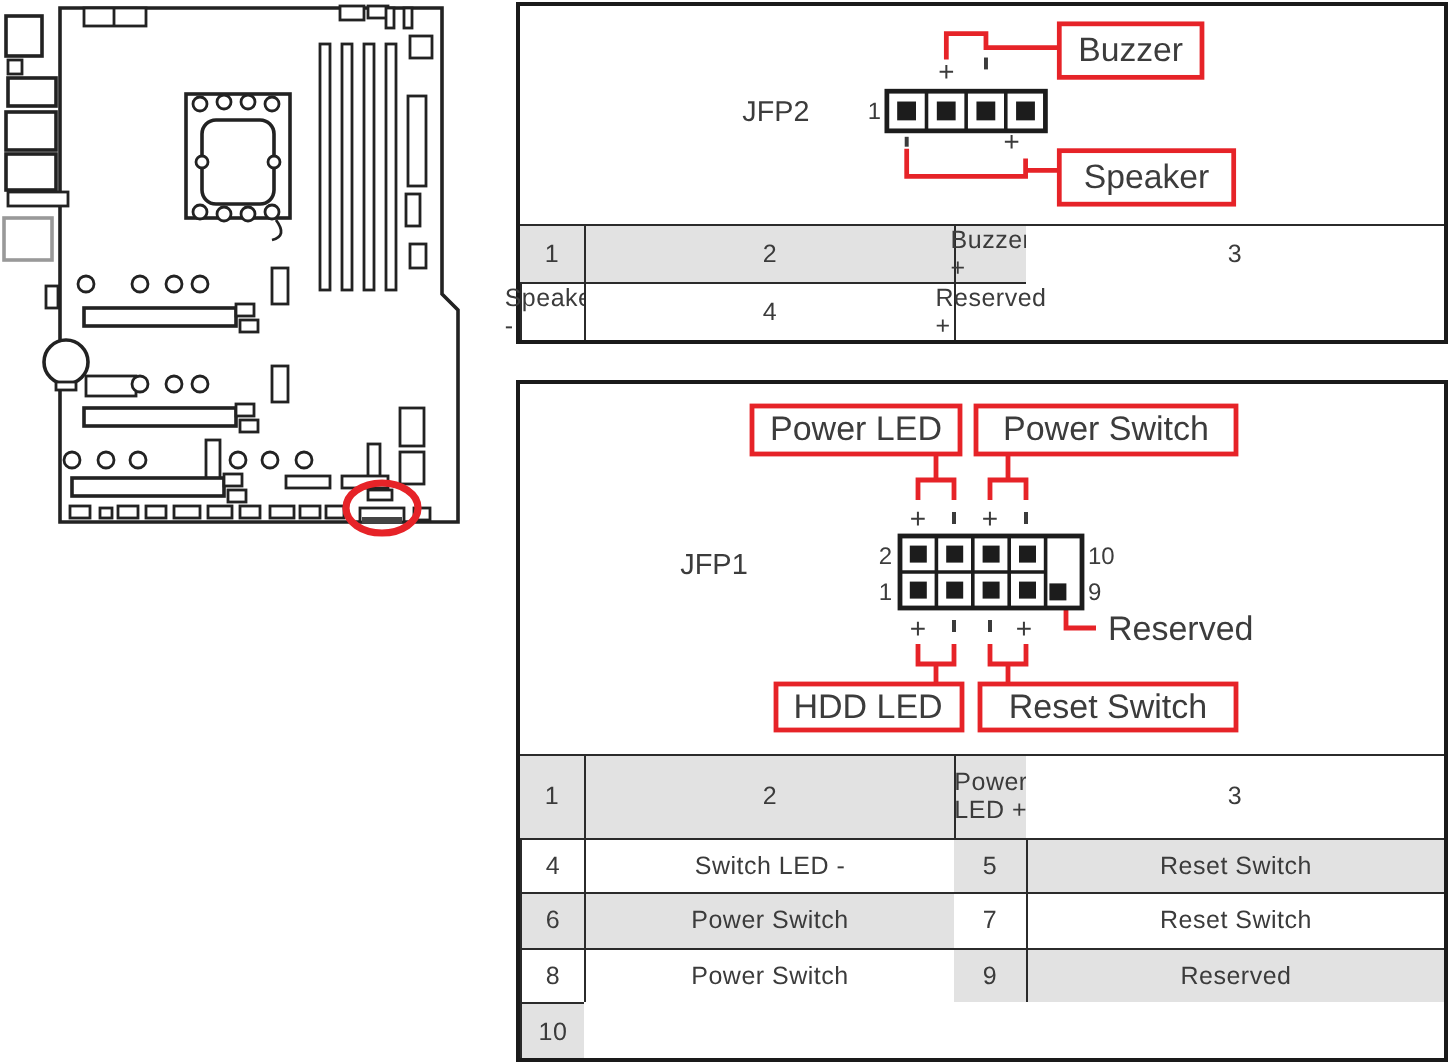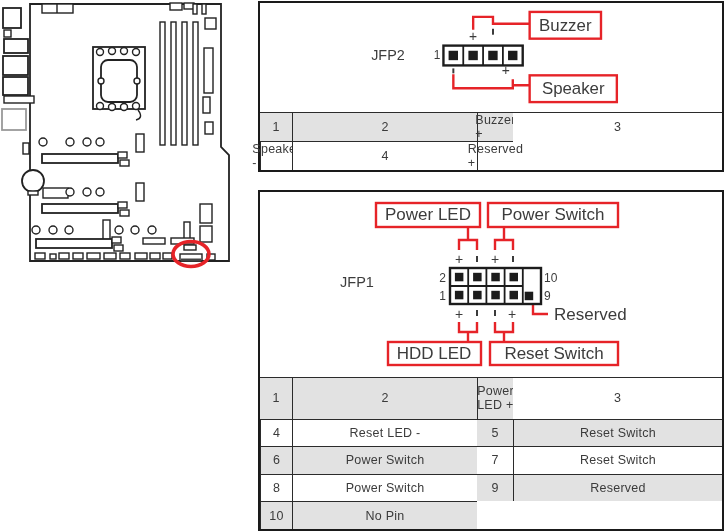--- a/index.html
+++ b/index.html
@@ -245,29 +245,28 @@
         <text class="callout-text" x="554" y="359" text-anchor="middle">Reset Switch</text>
         <text class="callout-text" x="554" y="320" text-anchor="start">Reserved</text>
       </svg>
     </div>
     <div class="pin-table">
       <div class="pt-cell c0 row-gray">1</div>
       <div class="pt-cell row-gray">2</div>
       <div class="pt-cell row-gray">Power LED +</div>
       <div class="pt-cell c0">3</div>
       <div class="pt-cell">4</div>
-      <div class="pt-cell">Reset LED -</div>
+      <div class="pt-cell">Switch LED -</div>
       <div class="pt-cell c0 row-gray">5</div>
       <div class="pt-cell row-gray">Reset Switch</div>
       <div class="pt-cell row-gray">6</div>
       <div class="pt-cell row-gray">Power Switch</div>
       <div class="pt-cell c0">7</div>
       <div class="pt-cell">Reset Switch</div>
       <div class="pt-cell">8</div>
       <div class="pt-cell">Power Switch</div>
       <div class="pt-cell c0 row-gray">9</div>
       <div class="pt-cell row-gray">Reserved</div>
       <div class="pt-cell row-gray">10</div>
-      <div class="pt-cell row-gray">No Pin</div>
     </div>
   </div>
 
 </div>
 
 </body></html>

